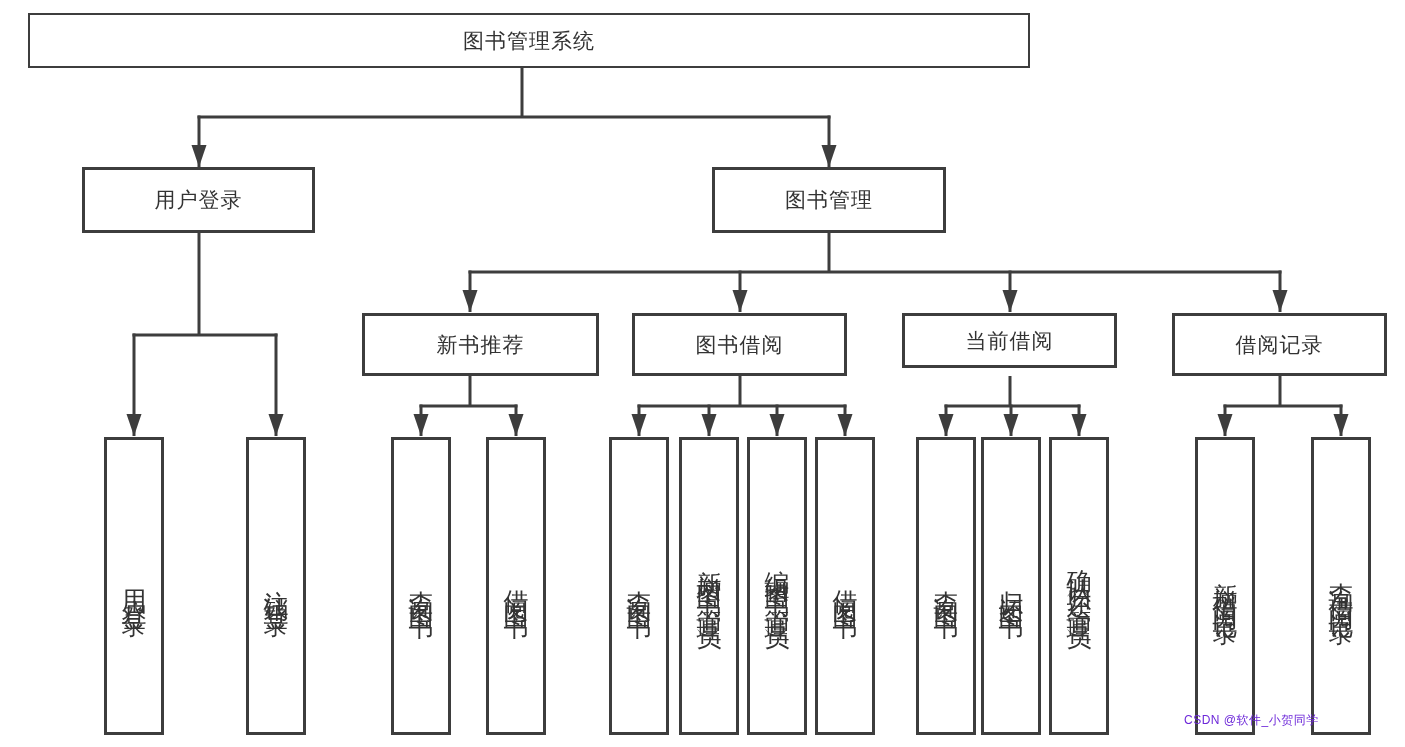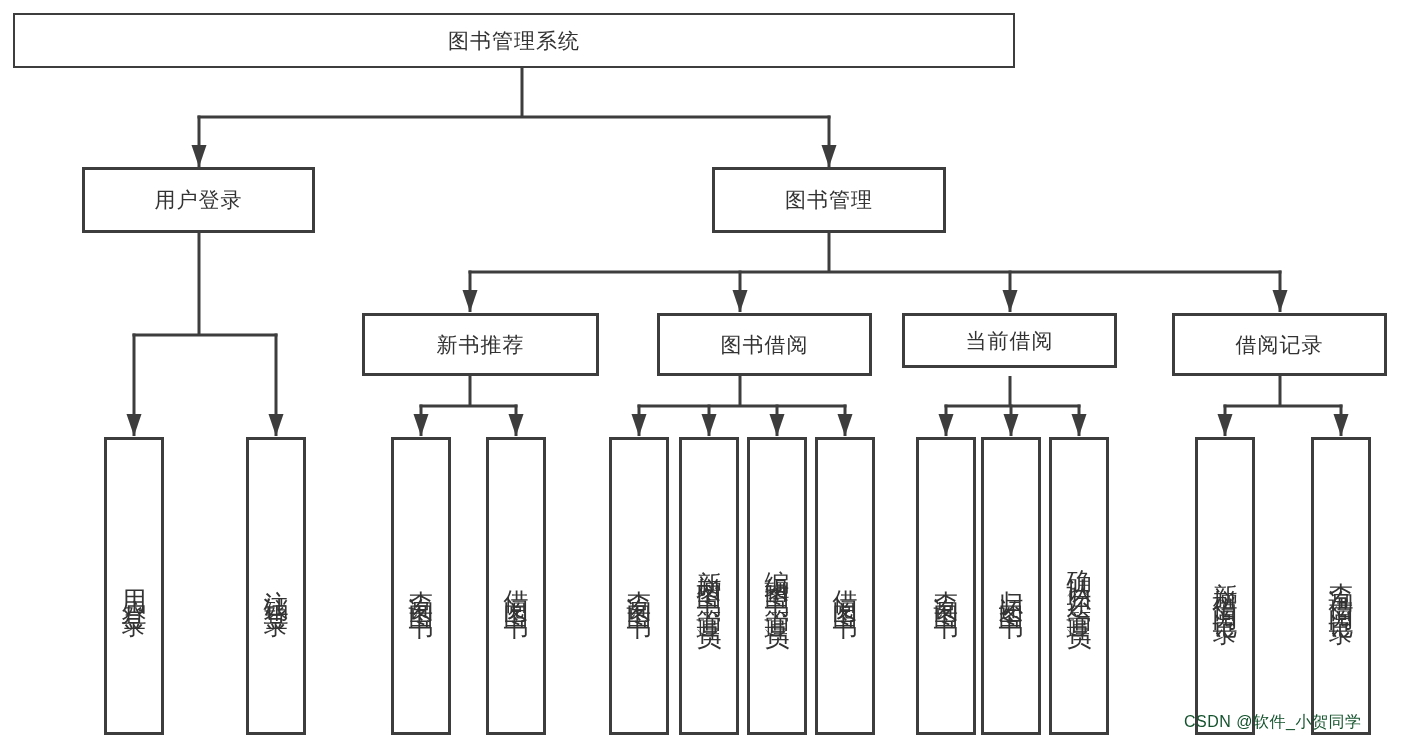--- a/index.html
+++ b/index.html
@@ -40,23 +40,23 @@
     font-size: 25px;
     letter-spacing: 8px;
     line-height: 1;
     white-space: nowrap;
   }
   .watermark {
     position: absolute;
     top: 712px;
     left: 1184px;
     width: 212px;
-    font-size: 16px;
+    font-size: 12px;
     letter-spacing: 0.5px;
-    color: #14532d;
+    color: #6d28d9;
     white-space: nowrap;
     z-index: 5;
   }
 </style>
 </head>
 <body>
 
 <div class="canvas">
 
   <svg class="connectors" viewBox="0 0 1405 747" aria-hidden="true">
@@ -116,35 +116,35 @@
 
       <g>
         <path d="M1280,376 V406"></path>
         <path d="M1223.5,406 H1342.5"></path>
         <line x1="1225" y1="404.5" x2="1225" y2="436" marker-end="url(#arrowhead)"></line>
         <line x1="1341" y1="404.5" x2="1341" y2="436" marker-end="url(#arrowhead)"></line>
       </g>
     </g>
   </svg>
 
-  <div class="node root" style="left:13px; top:13px; width:1002px; height:55px;">
+  <div class="node root" style="left:28px; top:13px; width:1002px; height:55px;">
     <span class="lbl">图书管理系统</span>
   </div>
 
   <div class="node" style="left:82px; top:167px; width:233px; height:66px;">
     <span class="lbl">用户登录</span>
   </div>
   <div class="node" style="left:712px; top:167px; width:234px; height:66px;">
     <span class="lbl">图书管理</span>
   </div>
 
   <div class="node" style="left:362px; top:313px; width:237px; height:63px;">
     <span class="lbl">新书推荐</span>
   </div>
-  <div class="node" style="left:632px; top:313px; width:215px; height:63px;margin-left:25px;">
+  <div class="node" style="left:632px; top:313px; width:215px; height:63px;">
     <span class="lbl">图书借阅</span>
   </div>
   <div class="node" style="left:902px; top:313px; width:215px; height:55px;">
     <span class="lbl">当前借阅</span>
   </div>
   <div class="node" style="left:1172px; top:313px; width:215px; height:63px;">
     <span class="lbl">借阅记录</span>
   </div>
 
   <div class="node leaf" style="left:104px; top:437px; width:60px; height:298px;">

